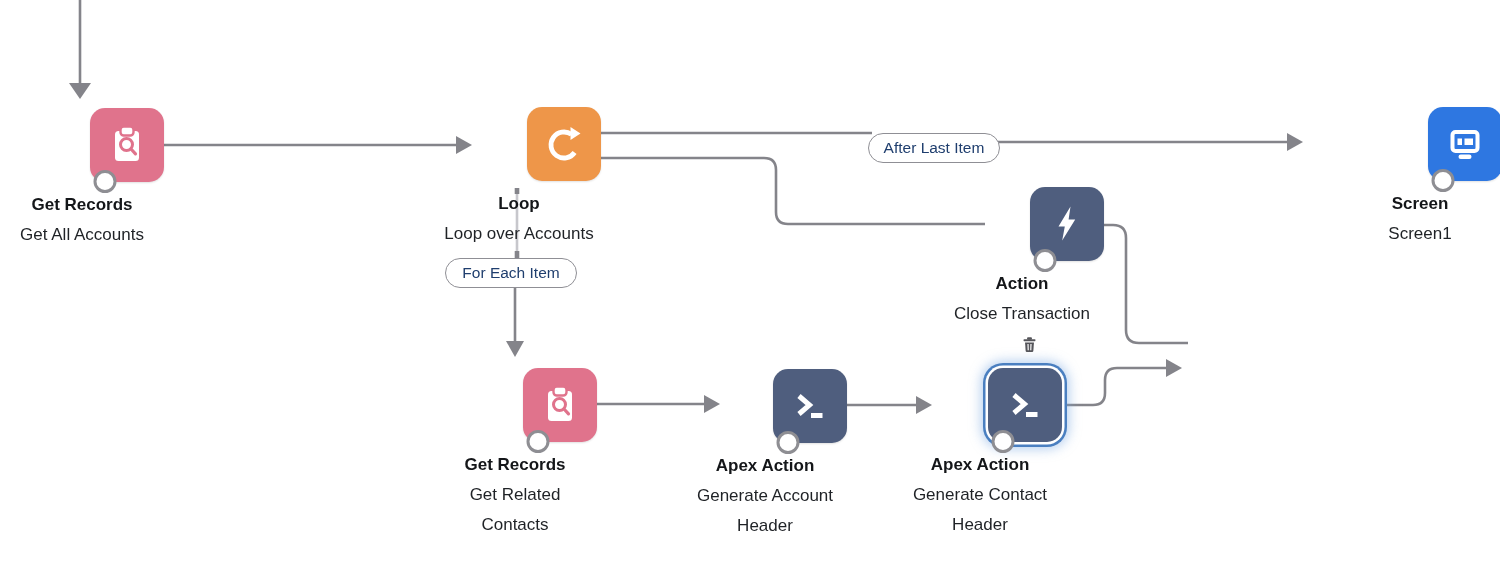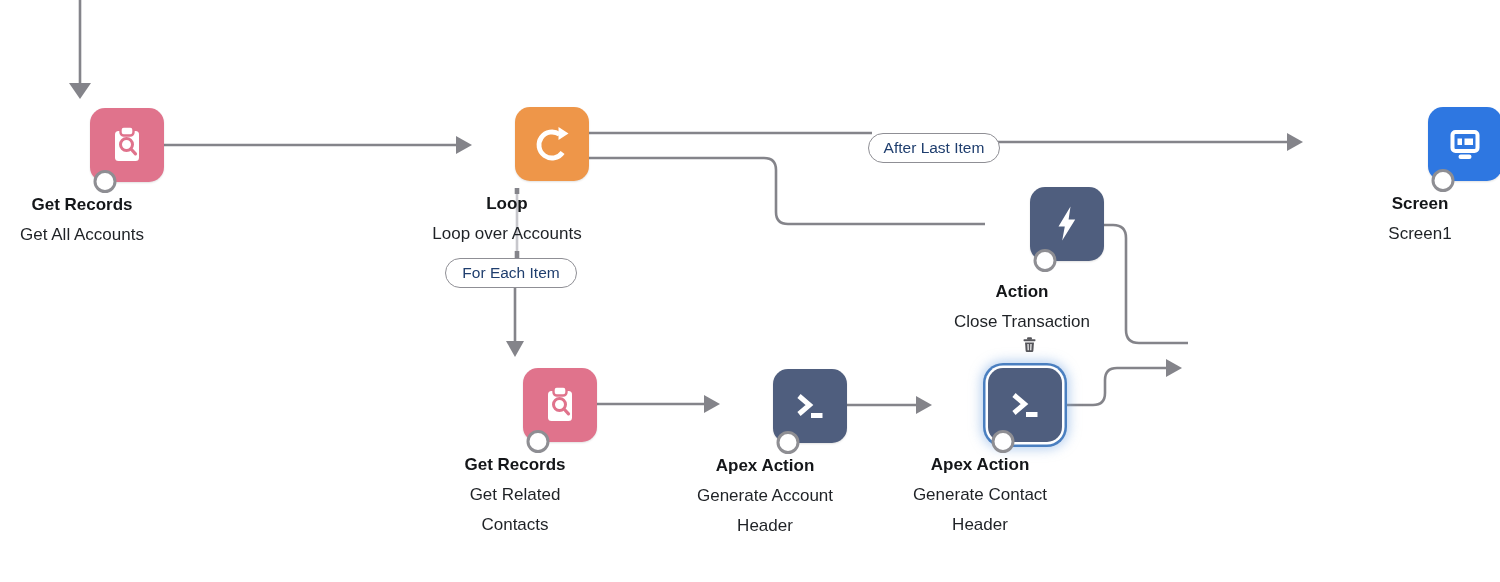--- a/index.html
+++ b/index.html
@@ -110,21 +110,21 @@
         <line x1="28" y1="28" x2="32.5" y2="32.8" stroke="#e0738c" stroke-width="3.2" stroke-linecap="round"></line>
       </svg>
     </div>
     <div class="dot"></div>
     <div class="label" style="width:170px;">
       <div class="title">Get Records</div>
       <div class="sub">Get All Accounts</div>
     </div>
   </div>
 
-  <div class="node" style="left:470px;top:107px;">
+  <div class="node" style="left:482px;top:107px;">
     <div class="tile" style="background:#ee9649;">
       <svg width="48" height="48" viewBox="0 0 48 48">
         <path d="M 34.6 32.5 A 13 13 0 1 1 31.5 14.4" fill="none" stroke="#ffffff" stroke-width="4.8"></path>
         <polygon points="30.5,7 30.5,20 40.5,13.5" fill="#ffffff"></polygon>
       </svg>
     </div>
     <div class="label" style="width:175px;">
       <div class="title">Loop</div>
       <div class="sub">Loop over Accounts</div>
     </div>
@@ -146,21 +146,21 @@
     </div>
   </div>
 
   <div class="node" style="left:985px;top:187px;">
     <div class="tile" style="background:#4f5e7e;">
       <svg width="48" height="48" viewBox="0 0 48 48">
         <path d="M 27.5 6.5 L 15.5 26.5 L 21.8 26.5 L 19.2 40.5 L 32.2 19.5 L 25.6 19.5 Z" fill="#ffffff"></path>
       </svg>
     </div>
     <div class="dot"></div>
-    <div class="label" style="width:175px;margin-top:8px;">
+    <div class="label" style="width:175px;">
       <div class="title">Action</div>
       <div class="sub">Close Transaction</div>
     </div>
   </div>
 
   <div class="node" style="left:478px;top:368px;">
     <div class="tile" style="background:#e0738c;">
       <svg width="48" height="48" viewBox="0 0 48 48">
         <rect x="12" y="10" width="24" height="30" rx="3.5" fill="#ffffff"></rect>
         <rect x="17.5" y="5.5" width="13" height="9" rx="3.2" fill="#ffffff" stroke="#e0738c" stroke-width="2.4"></rect>

